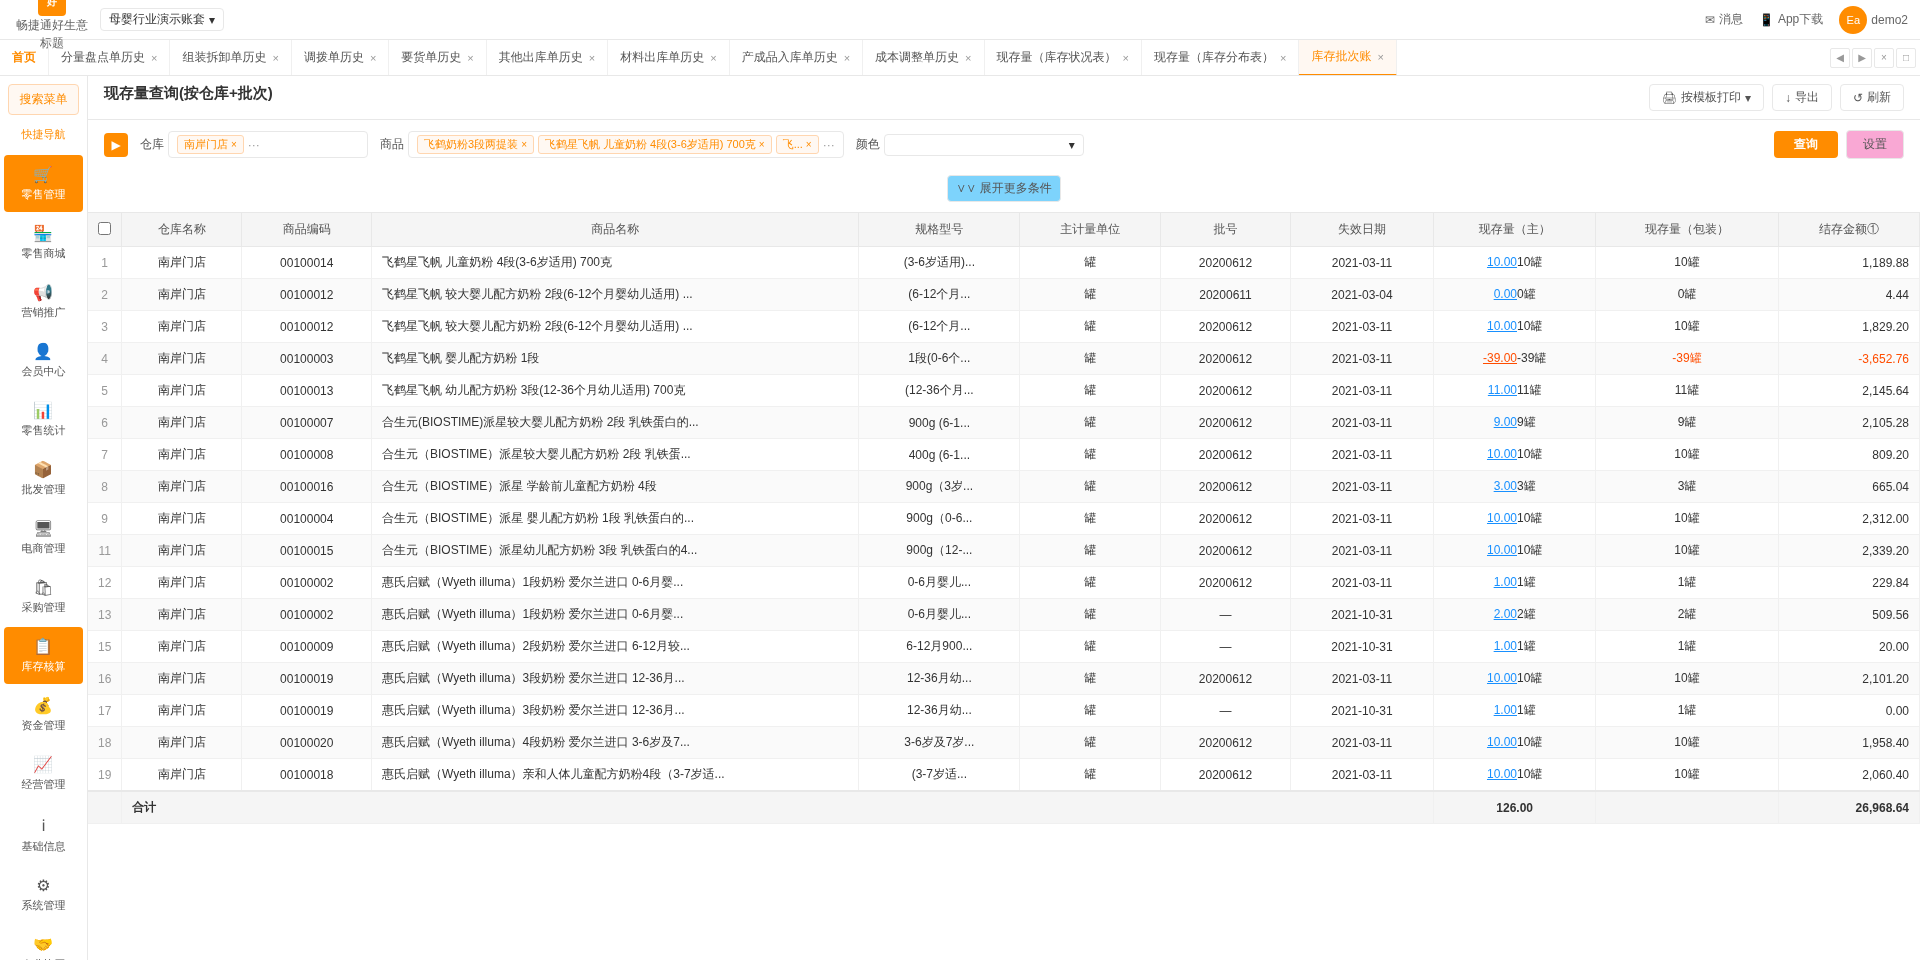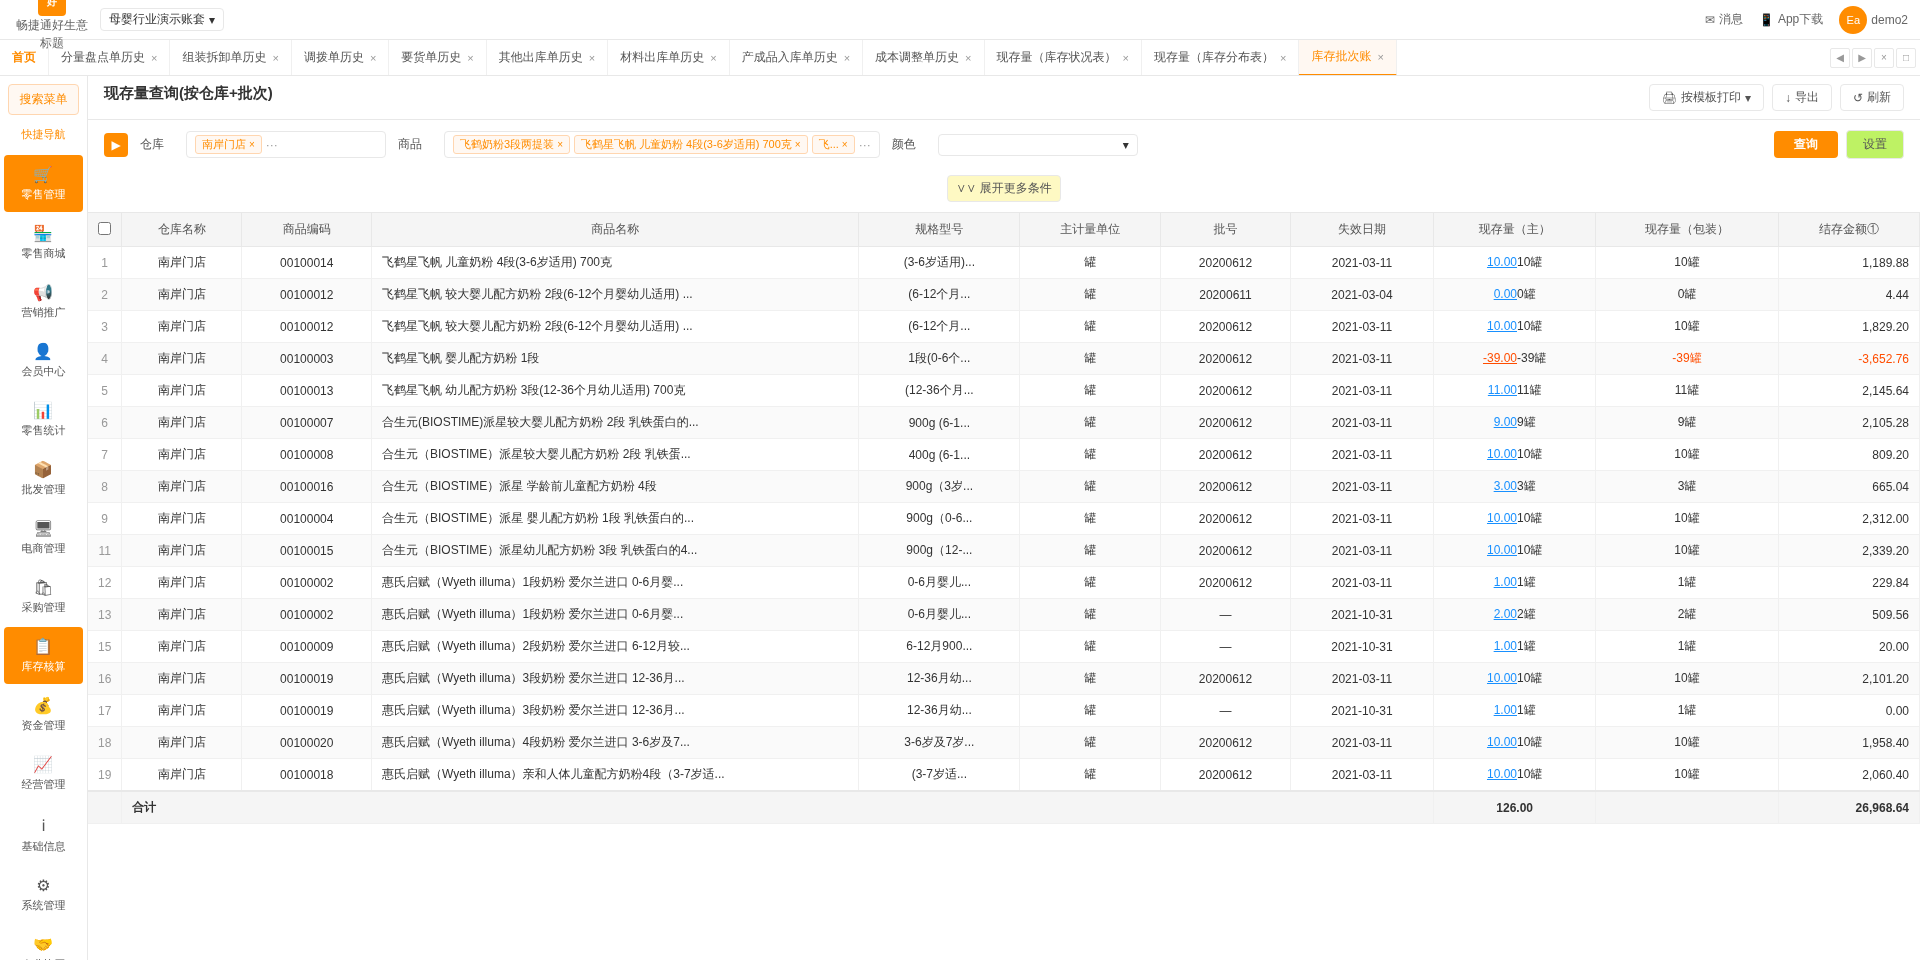--- a/index.html
+++ b/index.html
@@ -45,30 +45,30 @@
     .page-header { display: flex; align-items: flex-start; justify-content: space-between; padding: 8px 16px; background: #fff; border-bottom: 1px solid #e8e8e8; }
     .page-title { font-size: 15px; font-weight: bold; color: #333; }
     .page-actions { display: flex; align-items: center; gap: 8px; }
     .btn-print { display: flex; align-items: center; gap: 4px; padding: 4px 12px; border: 1px solid #e8e8e8; border-radius: 4px; cursor: pointer; color: #555; font-size: 12px; background: #fff; }
     .btn-export { display: flex; align-items: center; gap: 4px; padding: 4px 12px; border: 1px solid #e8e8e8; border-radius: 4px; cursor: pointer; color: #555; font-size: 12px; background: #fff; }
     .btn-refresh { display: flex; align-items: center; gap: 4px; padding: 4px 12px; border: 1px solid #e8e8e8; border-radius: 4px; cursor: pointer; color: #555; font-size: 12px; background: #fff; }
 
     
     .filter-area { background: #fff; padding: 10px 16px; border-bottom: 1px solid #e8e8e8; }
     .filter-row { display: flex; align-items: center; gap: 12px; flex-wrap: wrap; }
-    .filter-item { display: flex; align-items: center; gap: 22px; }
+    .filter-item { display: flex; align-items: center; gap: 4px; }
     .filter-label { color: #555; font-size: 12px; white-space: nowrap; }
     .filter-tag-container { display: flex; align-items: center; gap: 4px; flex-wrap: wrap; min-width: 200px; border: 1px solid #e8e8e8; border-radius: 4px; padding: 3px 8px; background: #fff; }
     .filter-tag { display: flex; align-items: center; gap: 3px; background: #fff8f2; border: 1px solid #ffd6b0; border-radius: 3px; padding: 1px 6px; color: #ff8c00; font-size: 11px; }
     .filter-tag .tag-close { cursor: pointer; color: #ff8c00; font-size: 10px; }
     .filter-more { color: #999; cursor: pointer; }
-    .filter-expand-btn { display: flex; align-items: center; gap: 4px; color: #555; cursor: pointer; font-size: 12px; padding: 4px 8px; border-radius: 4px; border: 1px solid #e8e8e8; background: #fef9c3; margin: 8px auto 0; display: block; width: fit-content; }
+    .filter-expand-btn { display: flex; align-items: center; gap: 4px; color: #555; cursor: pointer; font-size: 12px; padding: 4px 8px; border-radius: 4px; border: 1px solid #e8e8e8; background: #7dd3fc; margin: 8px auto 0; display: block; width: fit-content; }
     .filter-color { min-width: 200px; border: 1px solid #e8e8e8; border-radius: 4px; padding: 3px 8px; background: #fff; display: flex; align-items: center; justify-content: space-between; }
     .btn-query { padding: 5px 20px; background: #ff8c00; color: #fff; border: none; border-radius: 4px; cursor: pointer; font-size: 12px; font-weight: bold; }
-    .btn-settings { padding: 5px 16px; background: #bef264; color: #555; border: 1px solid #e8e8e8; border-radius: 4px; cursor: pointer; font-size: 12px; }
+    .btn-settings { padding: 5px 16px; background: #f9a8d4; color: #555; border: 1px solid #e8e8e8; border-radius: 4px; cursor: pointer; font-size: 12px; }
 
     
     .table-container { flex: 1; overflow: auto; background: #fff; margin: 0; }
     table { width: 100%; border-collapse: collapse; font-size: 12px; }
     thead th { background: #f5f5f5; padding: 8px 10px; text-align: center; border-bottom: 1px solid #e8e8e8; border-right: 1px solid #e8e8e8; font-weight: 500; color: #555; white-space: nowrap; position: sticky; top: 0; z-index: 1; }
     tbody td { padding: 7px 10px; text-align: center; border-bottom: 1px solid #f0f0f0; border-right: 1px solid #f0f0f0; color: #333; white-space: nowrap; }
     tbody tr:nth-child(even) { background: #fafafa; }
     .td-left { text-align: left; }
     .td-right { text-align: right; }
     .td-negative { color: #ff4d00; }

